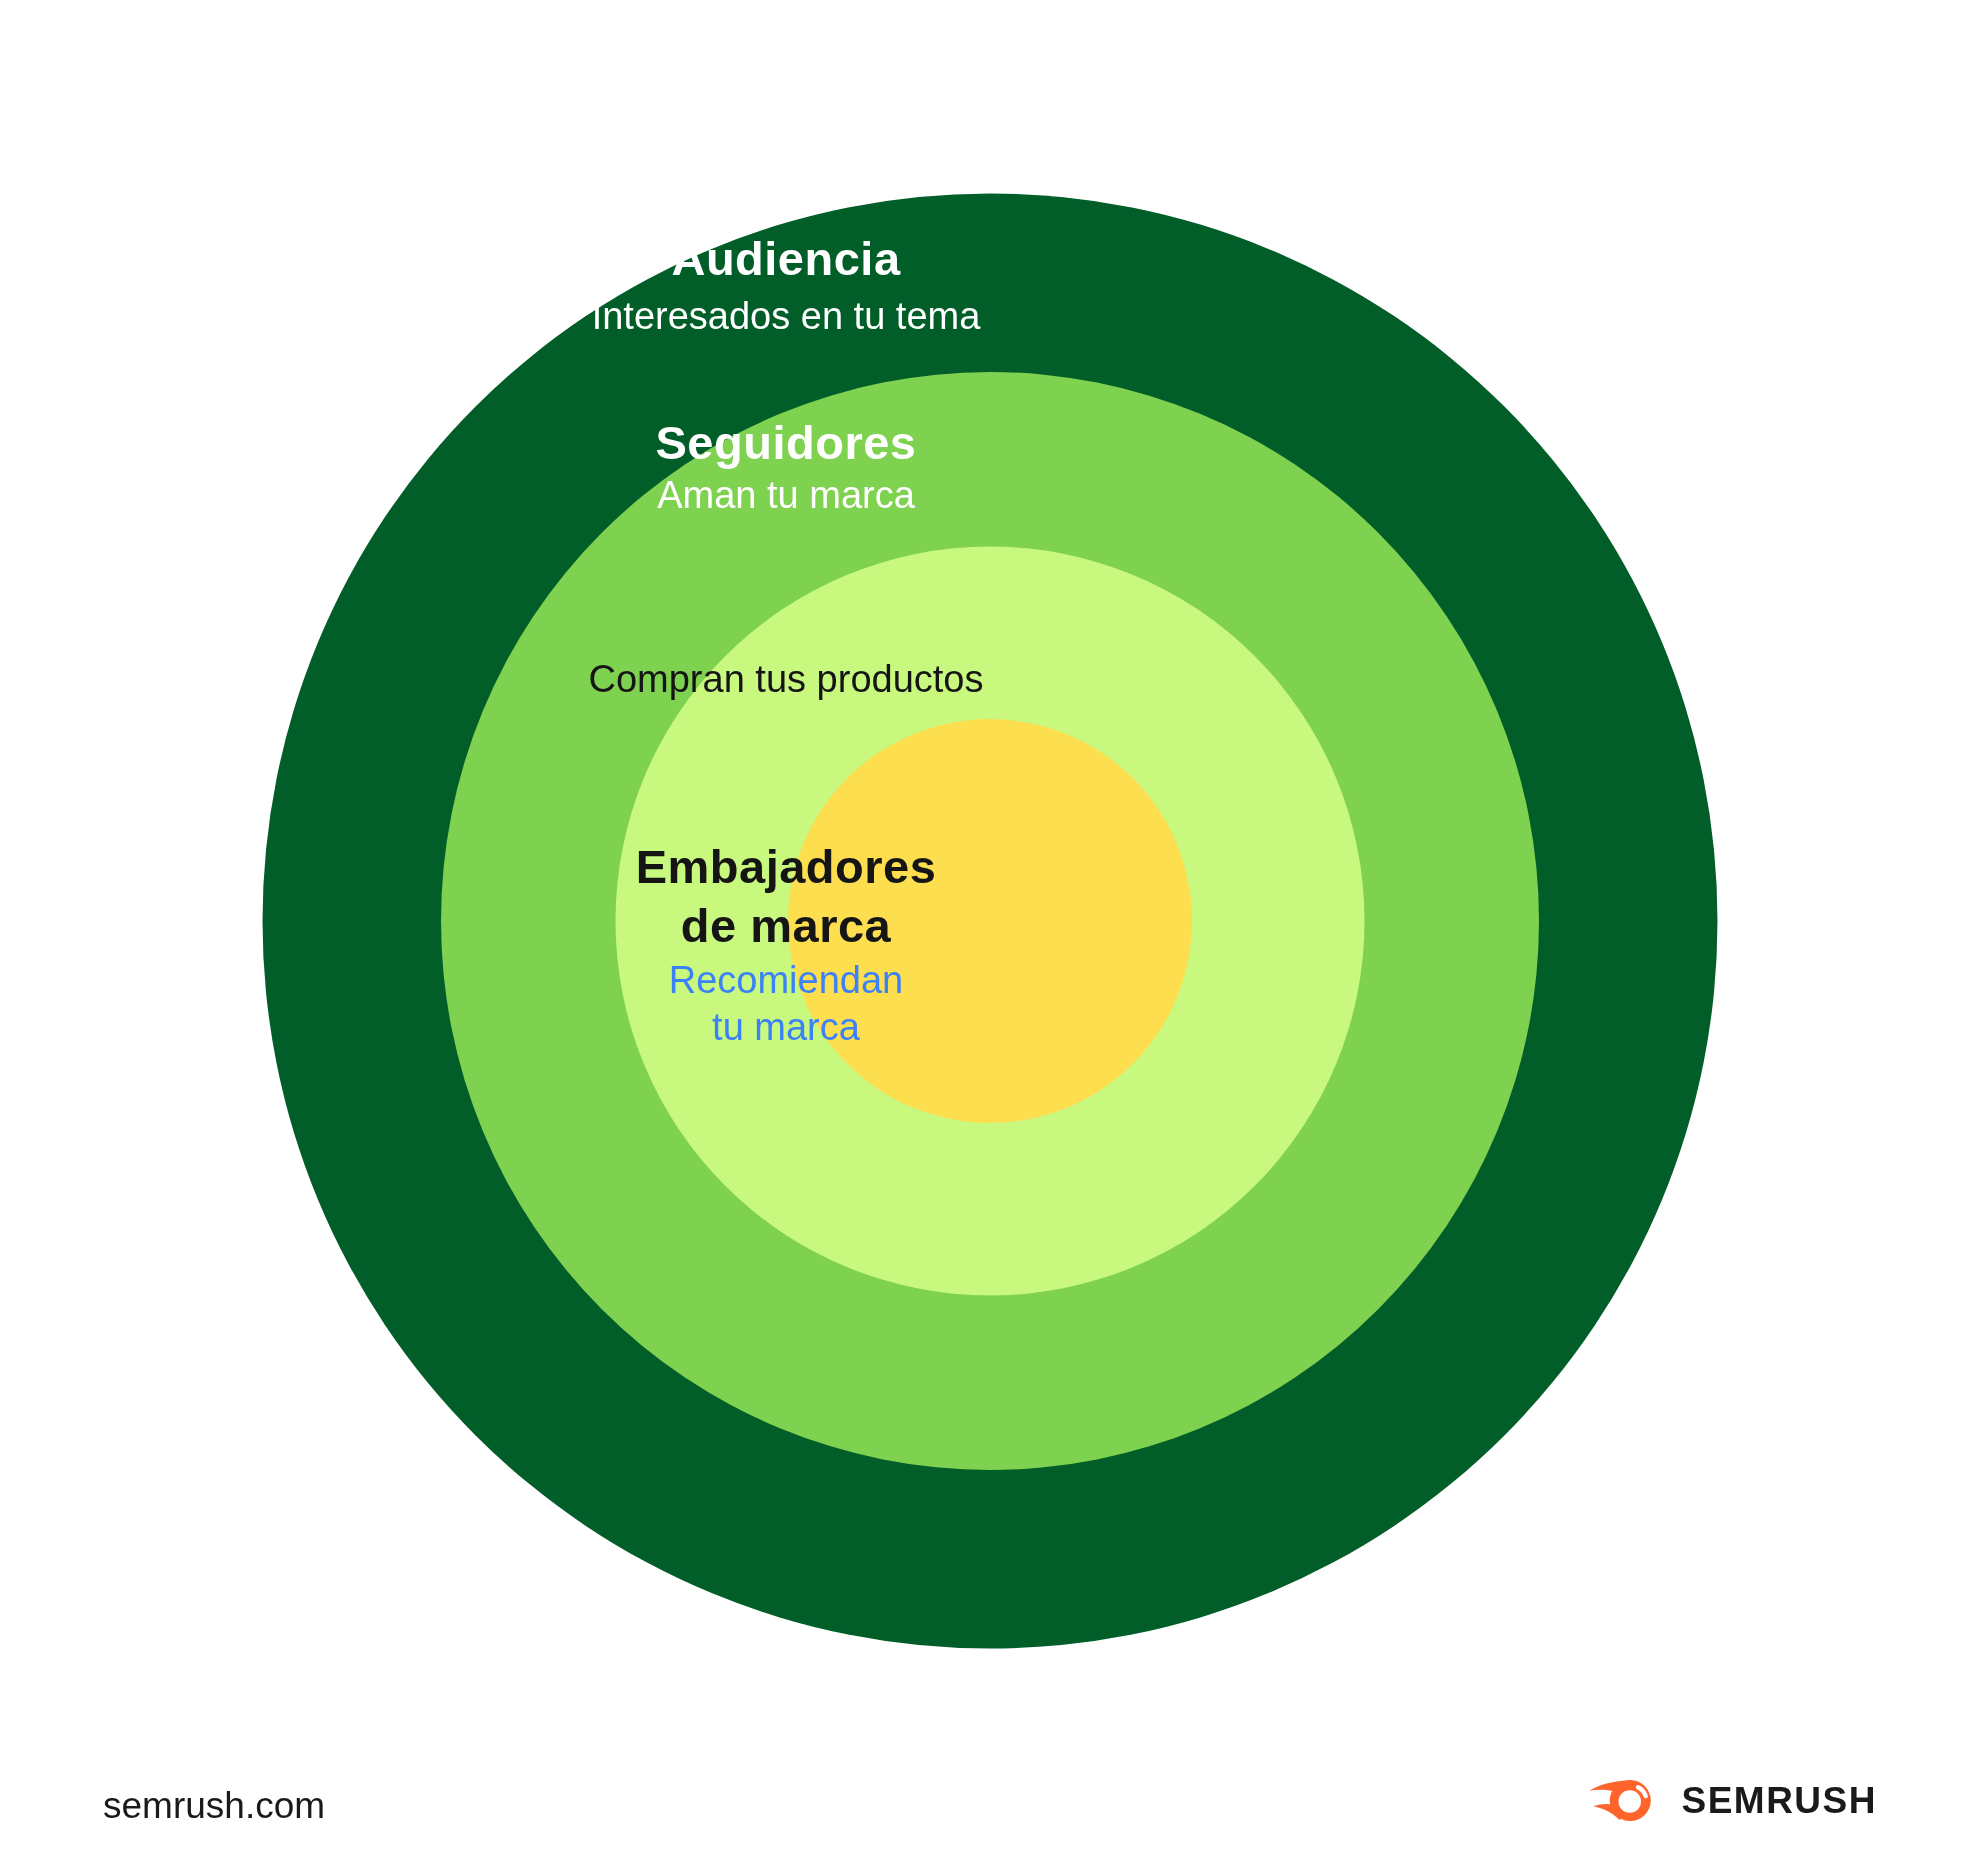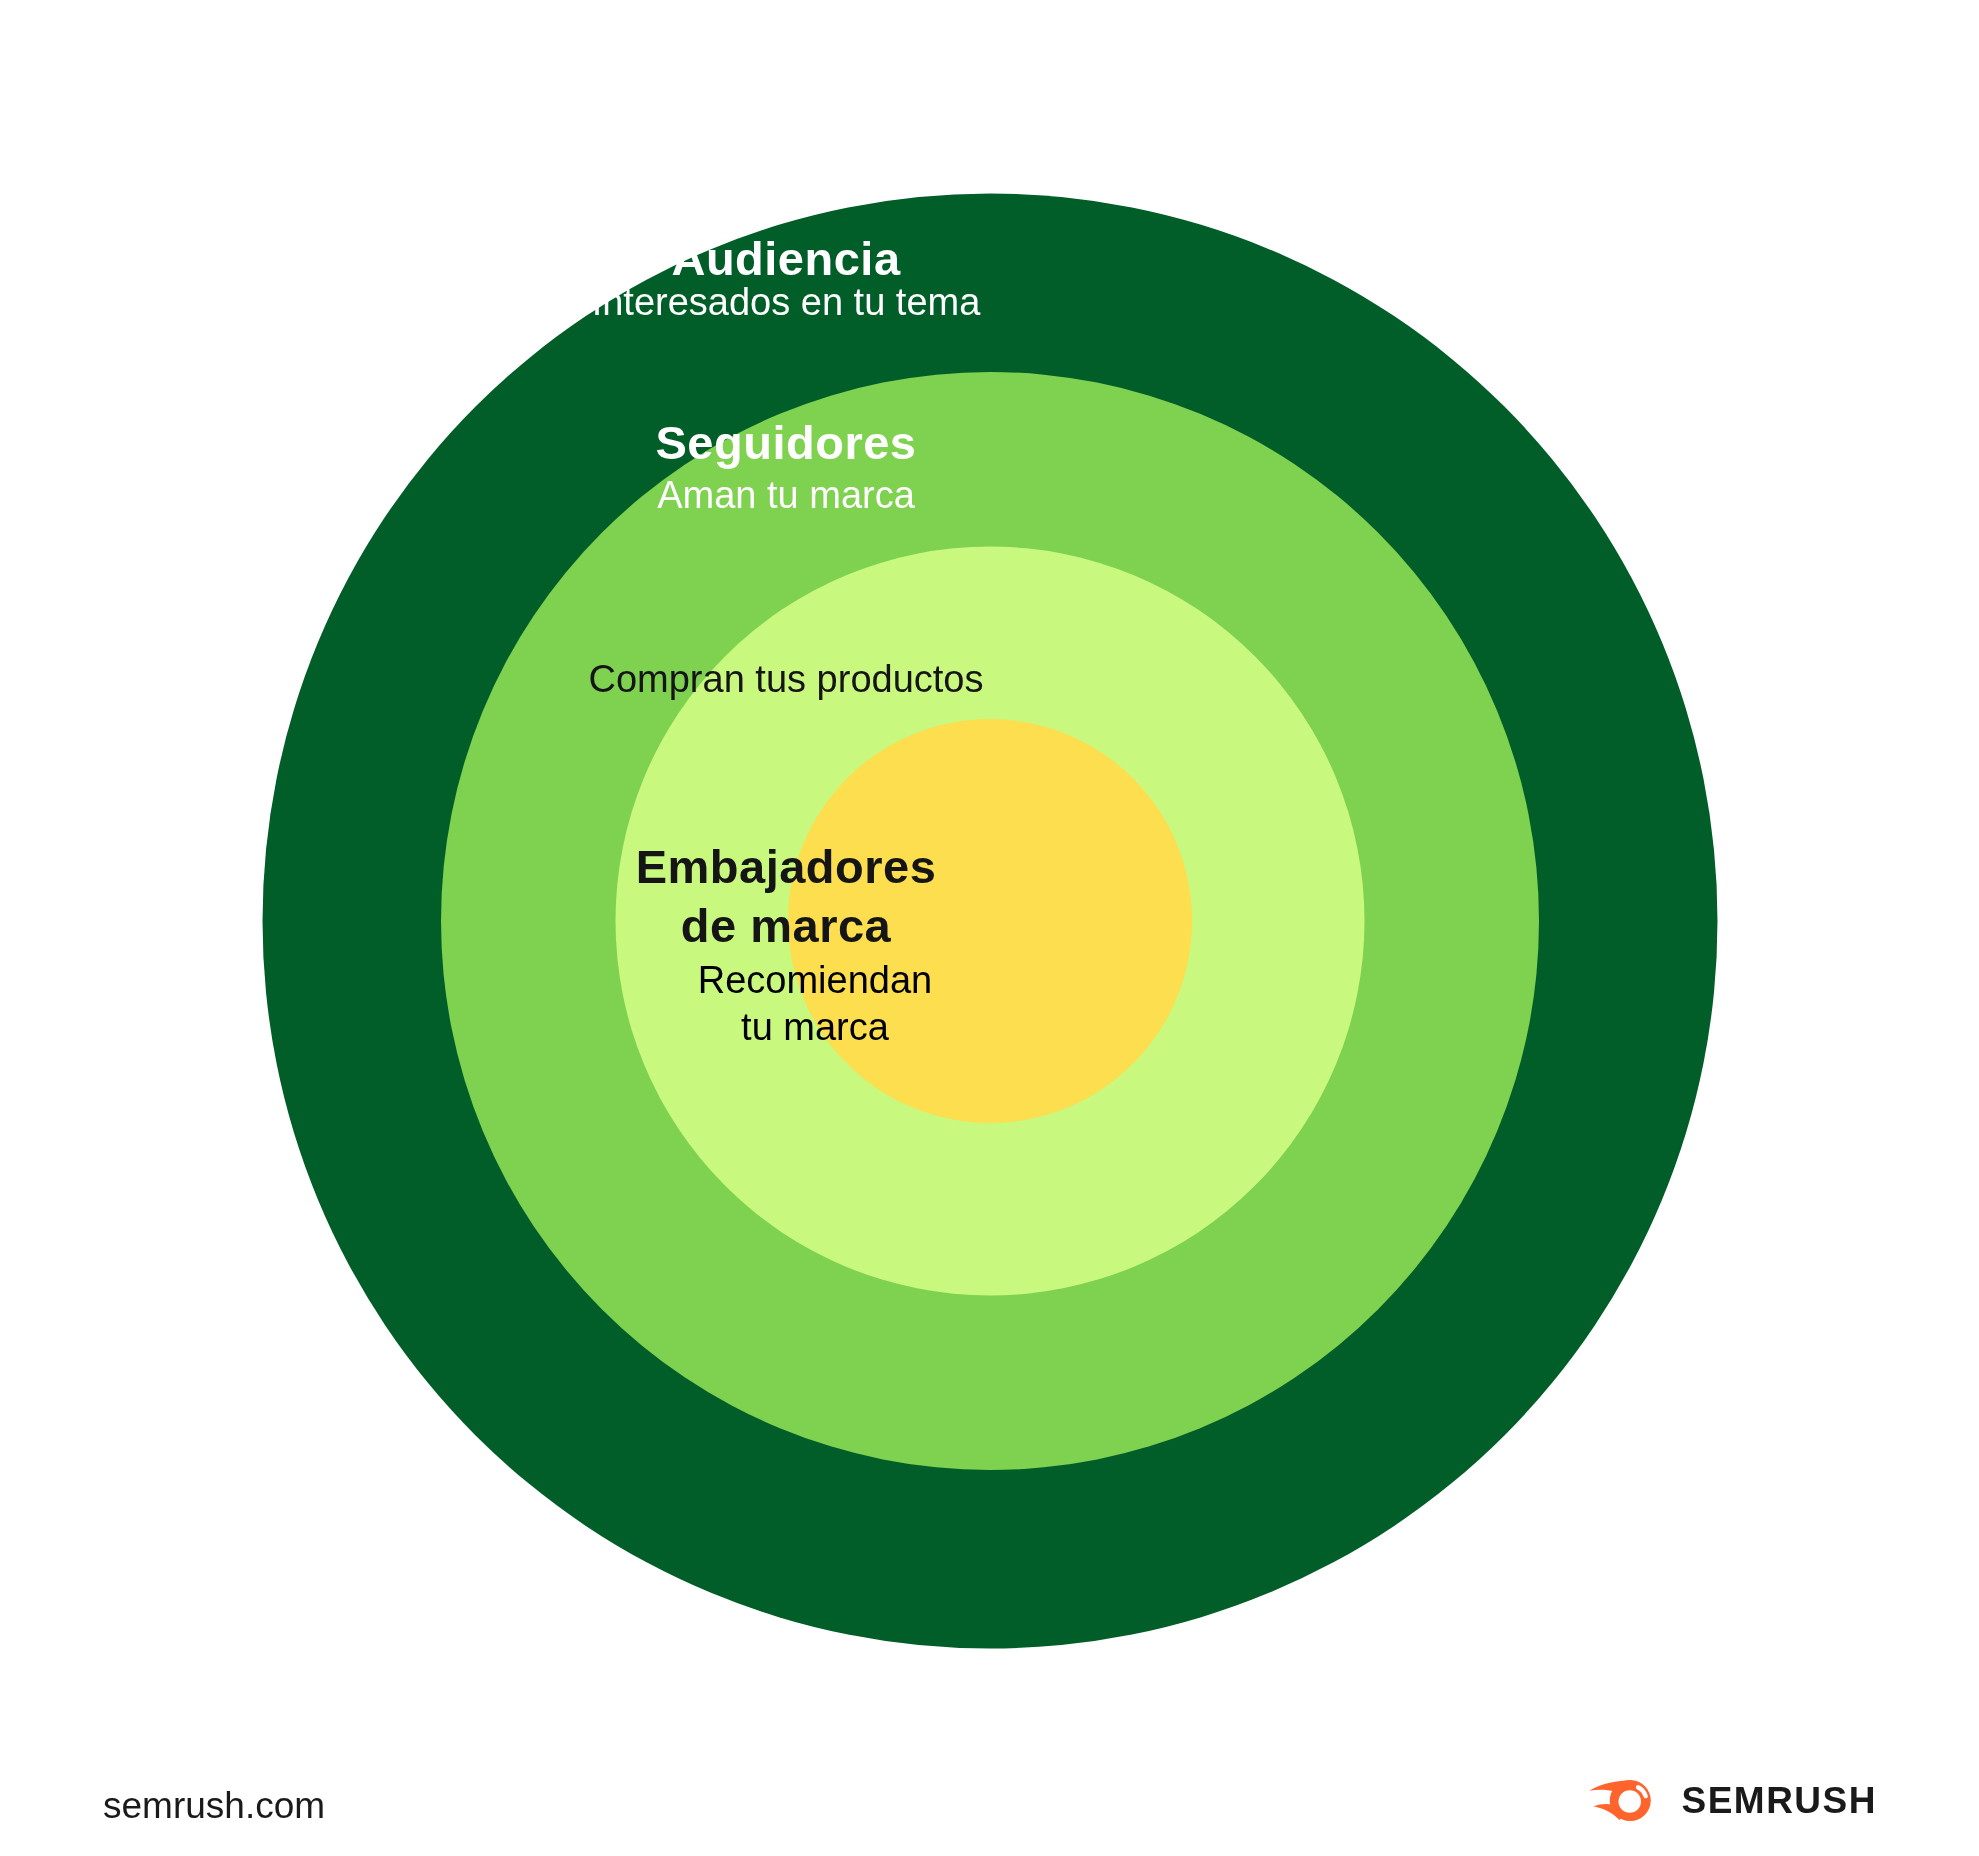--- a/index.html
+++ b/index.html
@@ -17,21 +17,21 @@
   #ring-2{width:749px;height:749px;}
   #ring-3{width:404px;height:404px;}
 
   .lbl{
     position:absolute;left:0;width:1572px;text-align:center;
     white-space:pre-line;
   }
   .ring-title{font-size:47px;font-weight:700;line-height:61px;letter-spacing:0.5px;}
   .ring-desc{font-size:38px;font-weight:400;line-height:49px;}
   #t0{top:228px;}
-  #d0{top:278px;}
+  #d0{top:292px;}
   #t1{top:412px;}
   #d1{top:471px;}
   #t2{top:594px;}
   #d2{top:655px;}
   #t3{top:837px;line-height:59px;}
   #d3{top:957px;line-height:47px;}
 
   .footer-site{
     position:absolute;left:103px;top:1784px;
     font-size:37px;line-height:43px;font-weight:400;
@@ -58,21 +58,21 @@
   <div class="lbl ring-title" id="t0" style="color: rgb(255, 255, 255);">Audiencia</div>
   <div class="lbl ring-desc" id="d0" style="color: rgb(255, 255, 255);">Interesados en tu tema</div>
 
   <div class="lbl ring-title" id="t1" style="color: rgb(255, 255, 255);">Seguidores</div>
   <div class="lbl ring-desc" id="d1" style="color: rgb(255, 255, 255);">Aman tu marca</div>
 
   <div class="lbl ring-desc" id="d2" style="color: rgb(21, 21, 21);">Compran tus productos</div>
 
   <div class="lbl ring-title" id="t3" style="color: rgb(21, 21, 21);">Embajadores
 de marca</div>
-  <div class="lbl ring-desc" id="d3" style="color: #000000; padding-left: 29px;">Recomiendan
+  <div class="lbl ring-desc" id="d3" style="color: #3b82f6;">Recomiendan
 tu marca</div>
 
   <div class="footer-site" style="color: rgb(26, 26, 26);">semrush.com</div>
 
   <div class="logo">
     <svg width="67" height="43" viewBox="0 0 66 44" xmlns="http://www.w3.org/2000/svg" style="color: rgb(255, 100, 45);">
 
       <path fill="currentColor" d="M2 12 C 16 4 30 1.5 45 1.5 L 45 20 C 28 10 14 10 2 12 Z"></path>
       <path fill="currentColor" d="M6 28 C 18 23.5 30 25 41 33 L 33 42 C 24 33 15 30 6 28 Z"></path>
 

